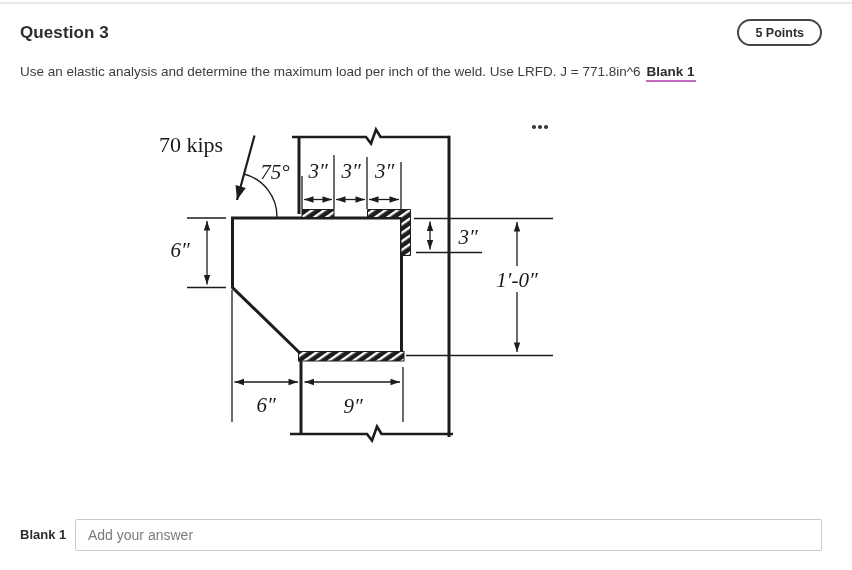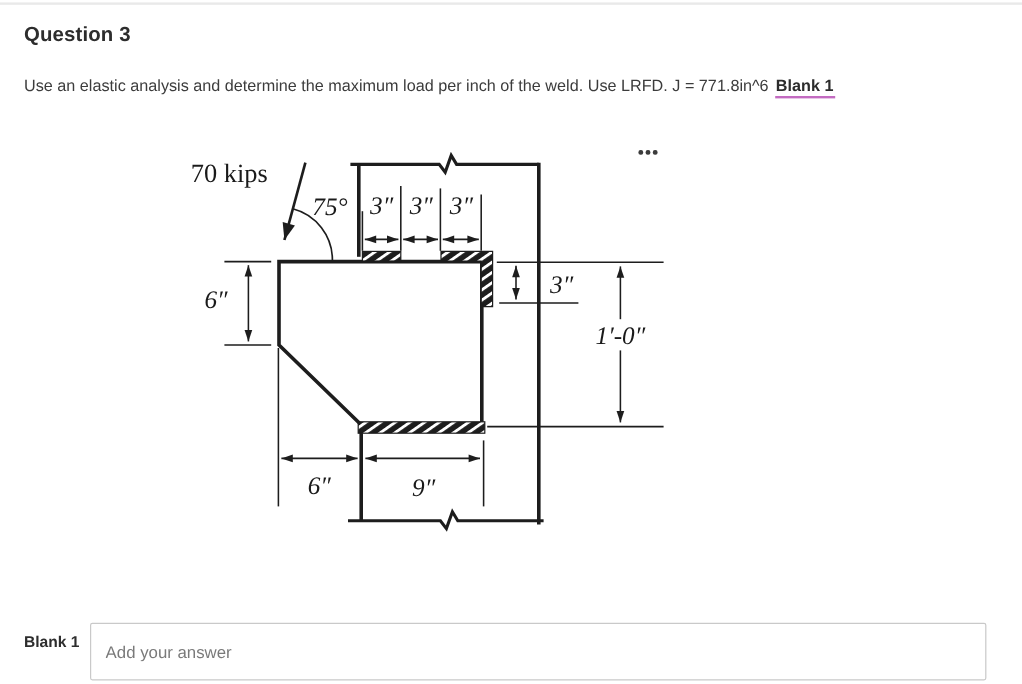--- a/index.html
+++ b/index.html
@@ -95,41 +95,42 @@
     left: 20px; top: 0;
     line-height: 32px;
     font-size: 13px;
     font-weight: bold;
     color: #2d2d2d;
   }
   .answer-input {
     position: absolute;
     left: 75px; top: 0;
     width: 747px;
-    height: 48px;
+    height: 32px;
     border: 1px solid #c9c9c9;
     border-radius: 2px;
     background: #ffffff;
     padding: 0 12px;
     font-family: "Liberation Sans", sans-serif;
     font-size: 14px;
     color: #333333;
     outline: none;
   }
   .answer-input::placeholder { color: #7a7a7a; opacity: 1; }
 </style>
 </head>
 <body>
 
 <div class="page">
 
   <div class="top-divider"></div>
 
   <div class="header">
     <div class="q-title">Question 3</div>
+    <div class="points-pill">5 Points</div>
   </div>
 
   <div class="q-text"><span>Use an elastic analysis and determine the maximum load per inch of the weld. Use LRFD. J = 771.8in^6</span><span class="blank-ref">Blank 1</span></div>
 
   <svg class="figure-svg" width="420" height="335" viewBox="145 115 420 335" xmlns="http://www.w3.org/2000/svg">
     <defs>
       <pattern id="hatch" patternUnits="userSpaceOnUse" width="7" height="7" patternTransform="rotate(55)">
         <rect x="0" y="0" width="7" height="7" fill="#1d1d1d"></rect>
         <line x1="1.2" y1="0" x2="1.2" y2="7" stroke="#ffffff" stroke-width="2.4"></line>
       </pattern>

